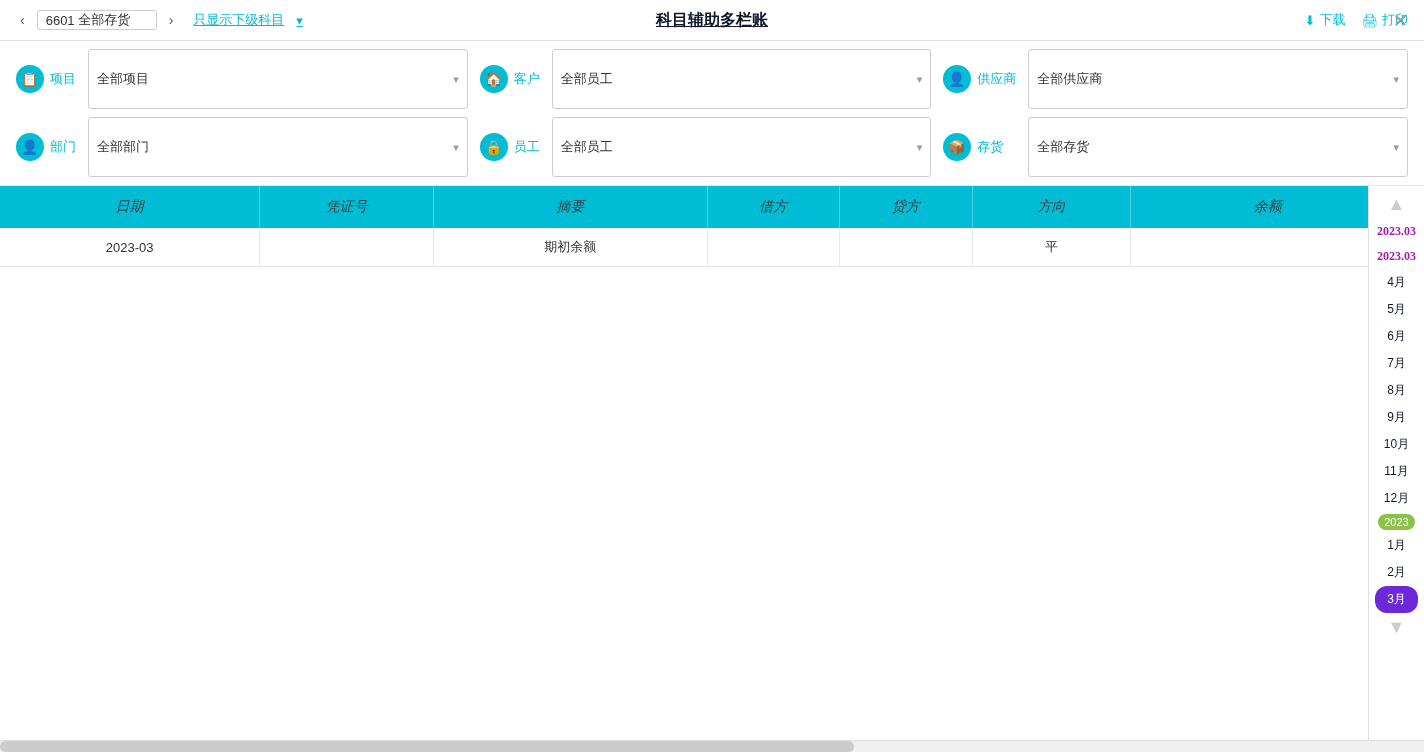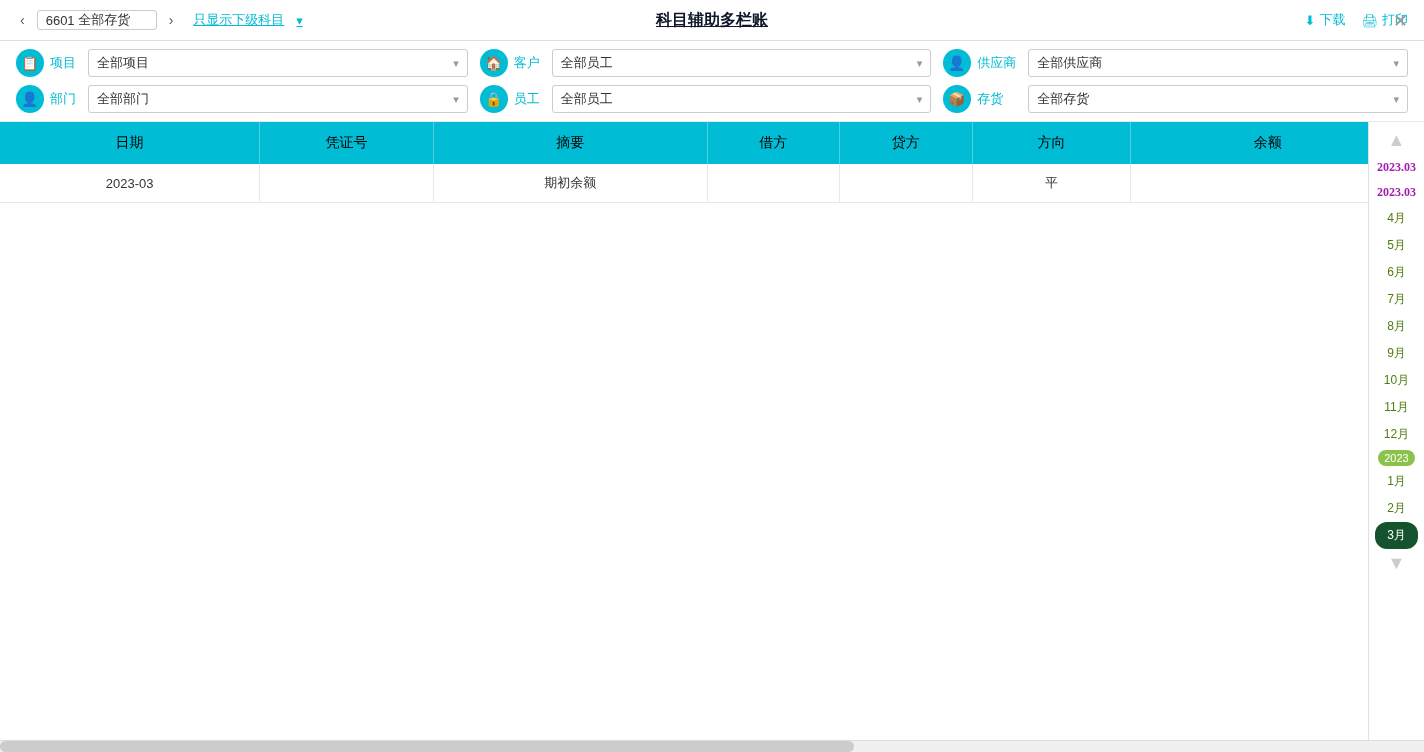--- a/index.html
+++ b/index.html
@@ -118,21 +118,21 @@
       justify-content: center;
       color: white;
       font-size: 14px;
       flex-shrink: 0;
     }
     .filter-select {
       display: flex;
       align-items: center;
       border: 1px solid #ccc;
       border-radius: 3px;
-      padding: 4px 8px;
+      padding: 20px 8px;
       font-size: 13px;
       color: #333;
       cursor: pointer;
       background: #fff;
       justify-content: space-between;
       gap: 4px;
     }
     .filter-select .chevron {
       color: #999;
       font-size: 11px;
@@ -147,21 +147,22 @@
     .table-scroll {
       flex: 1;
       overflow: auto;
     }
     table {
       width: 100%;
       border-collapse: collapse;
     }
     thead tr {
       background: #00bcd4;
-      color: #000000;
+      color: #404040;
+      font-style: italic;
     }
     thead th {
       padding: 12px 8px;
       text-align: center;
       font-weight: normal;
       font-size: 14px;
       border-right: 1px solid rgba(255,255,255,0.3);
     }
     thead th:last-child { border-right: none; padding-left: 44px; }
     tbody tr {
@@ -207,26 +208,26 @@
       cursor: pointer;
       color: #ccc;
       font-size: 18px;
       padding: 4px;
     }
     .timeline-item {
       width: 100%;
       text-align: center;
       padding: 5px 0;
       font-size: 12px;
-      color: #4d7c0f;
+      color: #0f172a;
       cursor: pointer;
       position: relative;
     }
     .timeline-item.active-period {
-      background: #14532d;
+      background: #6d28d9;
       color: white;
       border-radius: 12px;
       margin: 0 6px;
       width: calc(100% - 12px);
     }
     .timeline-item.highlighted {
       color: #a21caf;
       font-weight: bold;
       font-family: Liberation Serif, serif;
     }

